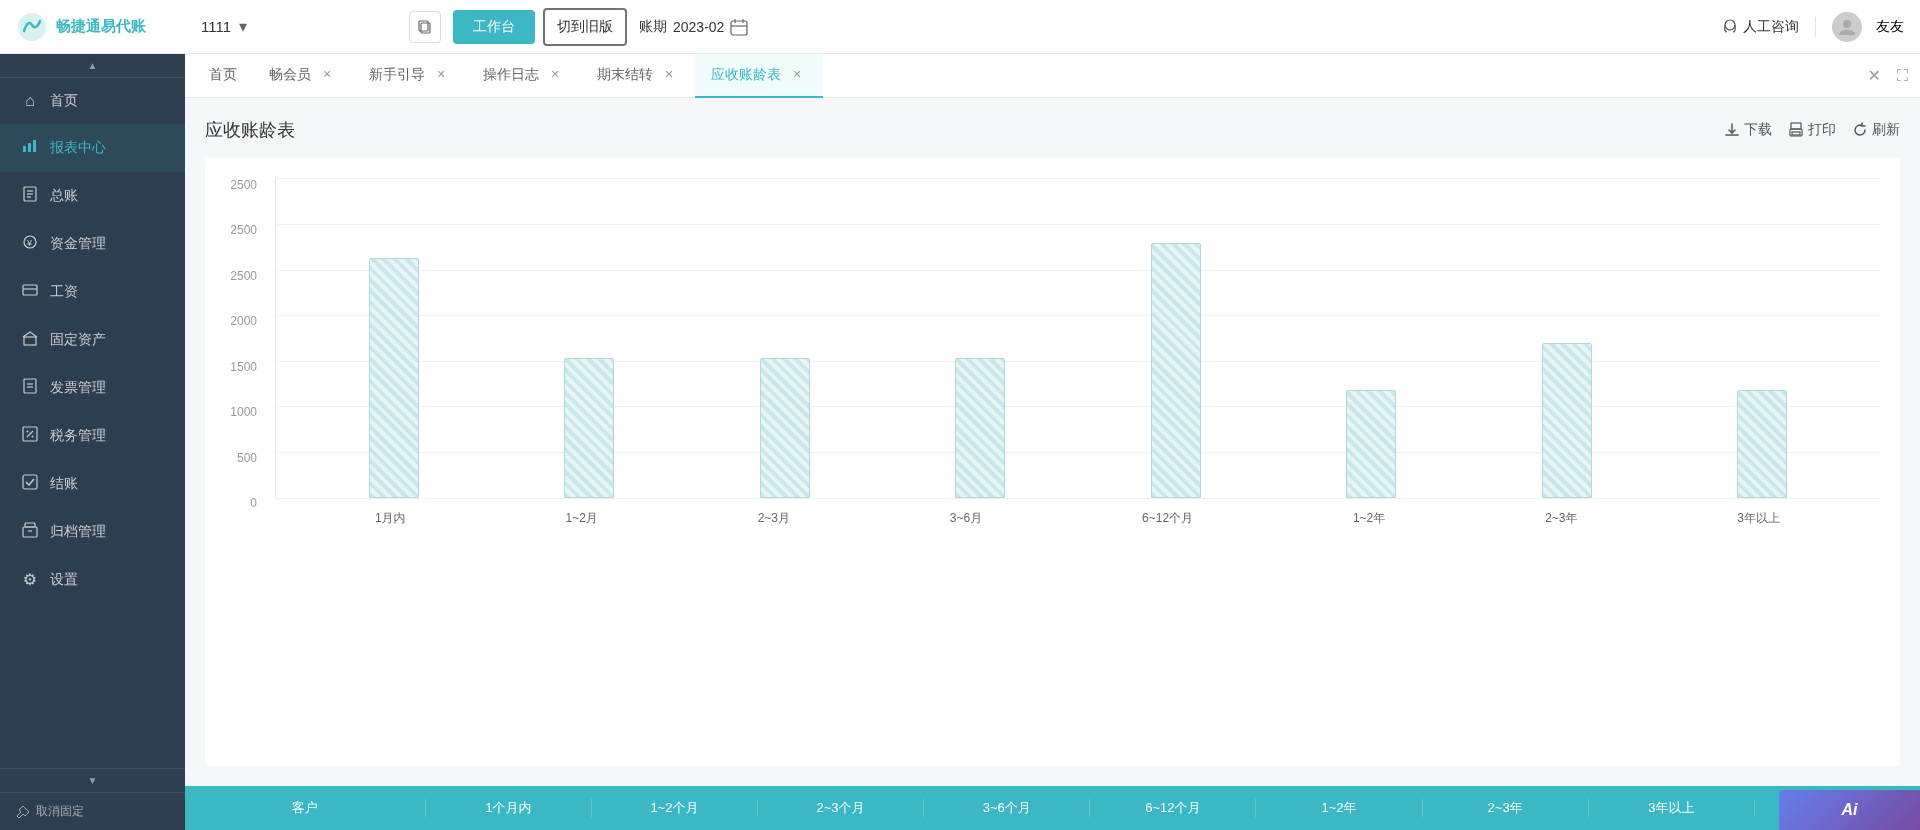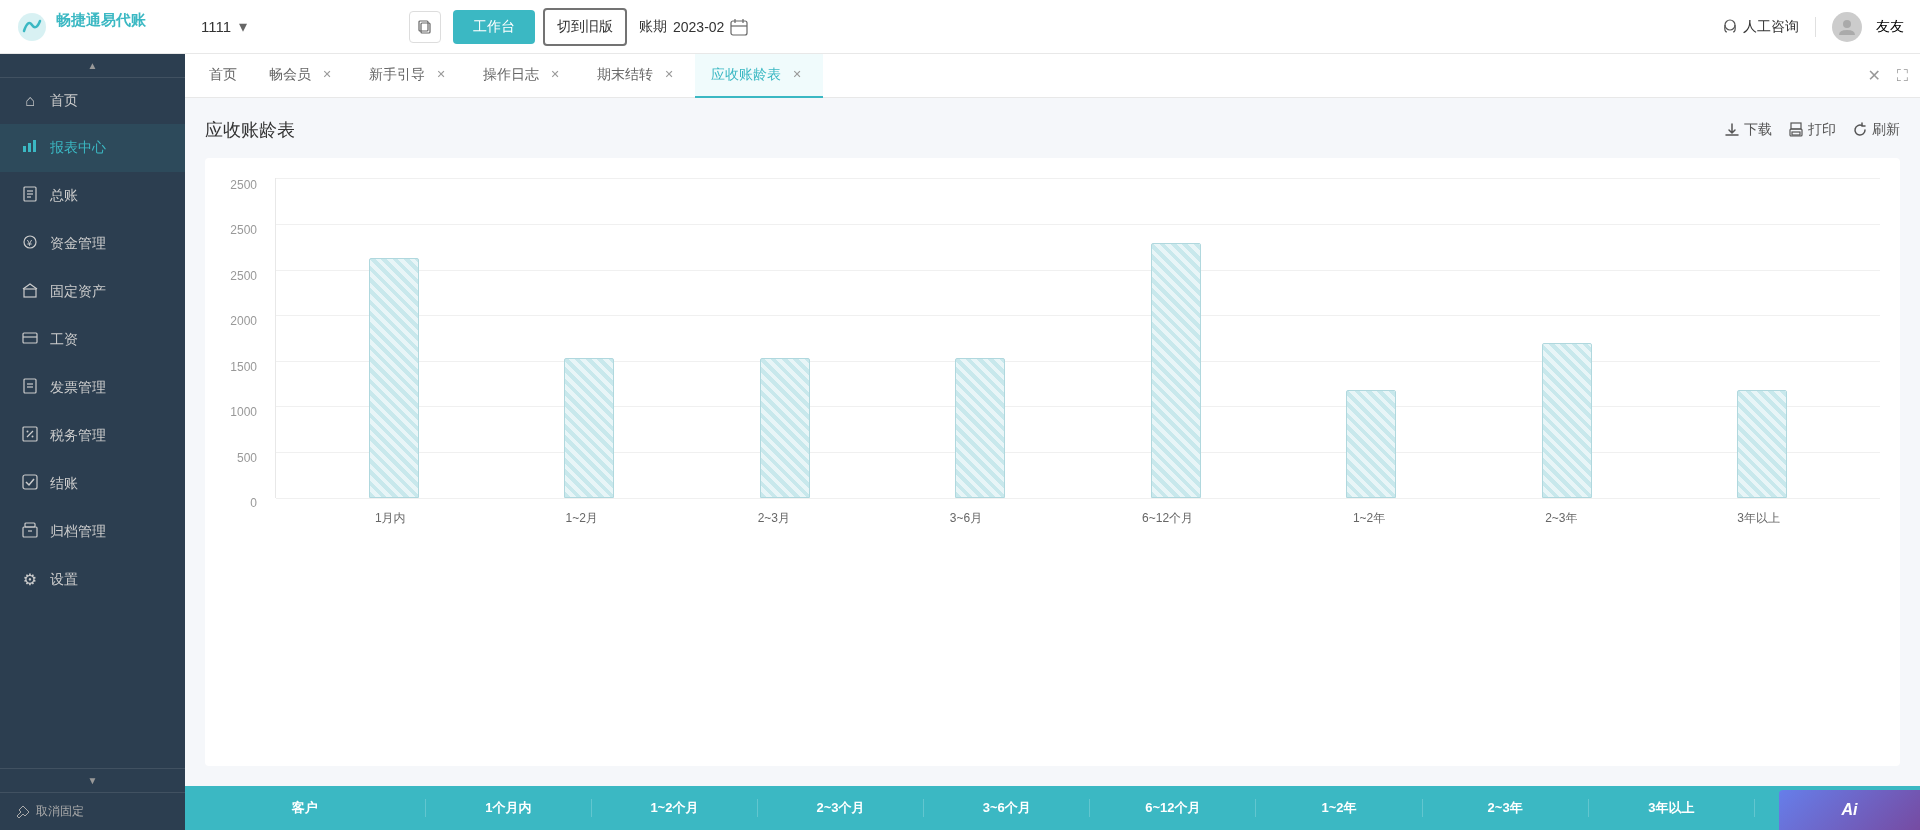--- a/index.html
+++ b/index.html
@@ -1,20 +1,20 @@
 <!DOCTYPE html>
 <html><head>
   <meta charset="utf-8">
   <style>
     * { margin: 0; padding: 0; box-sizing: border-box; }
     body { font-family: 'Microsoft YaHei', Arial, sans-serif; font-size: 14px; background: #f0f2f5; width: 1920px; height: 830px; overflow: hidden; display: flex; flex-direction: column; }
 
     
     .header { height: 54px; background: #fff; display: flex; align-items: center; padding: 0 16px; border-bottom: 1px solid #e8e8e8; flex-shrink: 0; }
-    .logo-area { width: 185px; display: flex; align-items: flex-start; gap: 8px; flex-shrink: 0; }
+    .logo-area { width: 185px; display: flex; align-items: center; gap: 8px; flex-shrink: 0; }
     .logo-icon { width: 32px; height: 32px; }
     .logo-text { color: #3bb8c3; font-size: 15px; font-weight: bold; }
     .company-selector { display: flex; align-items: center; gap: 8px; min-width: 200px; }
     .company-name { font-size: 15px; color: #333; }
     .dropdown-btn { background: none; border: none; cursor: pointer; color: #666; font-size: 16px; }
     .copy-btn { width: 32px; height: 32px; background: none; border: 1px solid #ddd; border-radius: 4px; cursor: pointer; display: flex; align-items: center; justify-content: center; color: #666; margin-left: 8px; }
     .workbench-btn { background: #3bb8c3; color: #fff; border: none; padding: 8px 20px; border-radius: 4px; cursor: pointer; font-size: 14px; margin-left: 12px; }
     .switch-btn { background: #fff; color: #333; border: 2px solid #737373; padding: 8px 12px; border-radius: 4px; cursor: pointer; font-size: 14px; margin-left: 8px; }
     .period-area { display: flex; align-items: center; gap: 6px; margin-left: 12px; color: #333; }
     .period-value { color: #333; font-size: 14px; }
@@ -61,21 +61,21 @@
     .chart-plot-area { position: absolute; left: 50px; right: 0; top: 0; bottom: 40px; border-left: 1px solid #e8e8e8; }
     .grid-line { position: absolute; left: 0; right: 0; height: 1px; background: #f0f0f0; }
     .bars-container { position: absolute; left: 0; right: 0; top: 0; bottom: 0; display: flex; align-items: flex-end; justify-content: space-around; padding: 0 20px; }
     .bar-group { display: flex; flex-direction: column; align-items: center; gap: 4px; }
     .bar { width: 50px; background-image: repeating-linear-gradient(45deg, #c8e8ec 0px, #c8e8ec 4px, #e8f5f7 4px, #e8f5f7 8px); border: 1px solid #b0d8de; border-radius: 2px 2px 0 0; }
     .chart-x-axis { position: absolute; left: 50px; right: 0; bottom: 0; height: 40px; display: flex; justify-content: space-around; align-items: center; padding: 0 20px; }
     .x-label { font-size: 12px; color: #666; text-align: left; }
 
     
     .table-header { background: #3bb8c3; display: flex; align-items: center; height: 44px; flex-shrink: 0; }
-    .th-cell { color: #fff; font-size: 13px; font-weight: 700; text-align: center; flex: 1; padding: 0 8px; border-right: 1px solid rgba(255,255,255,0.2); }
+    .th-cell { color: #fff; font-size: 13px; font-weight: 400; text-align: center; flex: 1; padding: 0 8px; border-right: 1px solid rgba(255,255,255,0.2); }
     .th-cell:first-child { flex: 1.5; }
     .th-cell:last-child { border-right: none; }
 
     
     .ai-badge { position: fixed; bottom: 0; right: 0; width: 141px; height: 40px; background: linear-gradient(135deg, #667eea, #764ba2); display: flex; align-items: center; justify-content: center; color: #fff; font-size: 16px; font-style: italic; font-weight: bold; cursor: pointer; border-radius: 4px 0 0 0; }
 
     
     .divider { width: 1px; height: 20px; background: #e0e0e0; }
   </style>
 </head>
@@ -175,34 +175,34 @@
         <svg width="16" height="16" viewBox="0 0 16 16" fill="none">
             <circle cx="8" cy="8" r="6" stroke="#ccc" stroke-width="1.2"></circle>
             <text x="5" y="12" font-size="9" fill="#ccc">¥</text>
           </svg>
       </span>
       <span>资金管理</span>
     </div>
     <div class="sidebar-item">
       <span class="icon">
         <svg width="16" height="16" viewBox="0 0 16 16" fill="none">
+            <rect x="1" y="3" width="14" height="10" rx="1" stroke="#ccc" stroke-width="1.2" fill="none"></rect>
+            <line x1="1" y1="7" x2="15" y2="7" stroke="#ccc" stroke-width="1.2"></line>
+          </svg>
+      </span>
+      <span>工资</span>
+    </div>
+    <div class="sidebar-item">
+      <span class="icon">
+        <svg width="16" height="16" viewBox="0 0 16 16" fill="none">
             <rect x="2" y="7" width="12" height="8" stroke="#ccc" stroke-width="1.2" fill="none"></rect>
             <path d="M1 7 L8 2 L15 7" stroke="#ccc" stroke-width="1.2" fill="none"></path>
           </svg>
       </span>
       <span>固定资产</span>
-    </div>
-    <div class="sidebar-item">
-      <span class="icon">
-        <svg width="16" height="16" viewBox="0 0 16 16" fill="none">
-            <rect x="1" y="3" width="14" height="10" rx="1" stroke="#ccc" stroke-width="1.2" fill="none"></rect>
-            <line x1="1" y1="7" x2="15" y2="7" stroke="#ccc" stroke-width="1.2"></line>
-          </svg>
-      </span>
-      <span>工资</span>
     </div>
     <div class="sidebar-item">
       <span class="icon">
         <svg width="16" height="16" viewBox="0 0 16 16" fill="none">
             <rect x="2" y="1" width="12" height="14" rx="1" stroke="#ccc" stroke-width="1.2" fill="none"></rect>
             <line x1="5" y1="6" x2="11" y2="6" stroke="#ccc" stroke-width="1.2"></line>
             <line x1="5" y1="9" x2="11" y2="9" stroke="#ccc" stroke-width="1.2"></line>
           </svg>
       </span>
       <span>发票管理</span>

